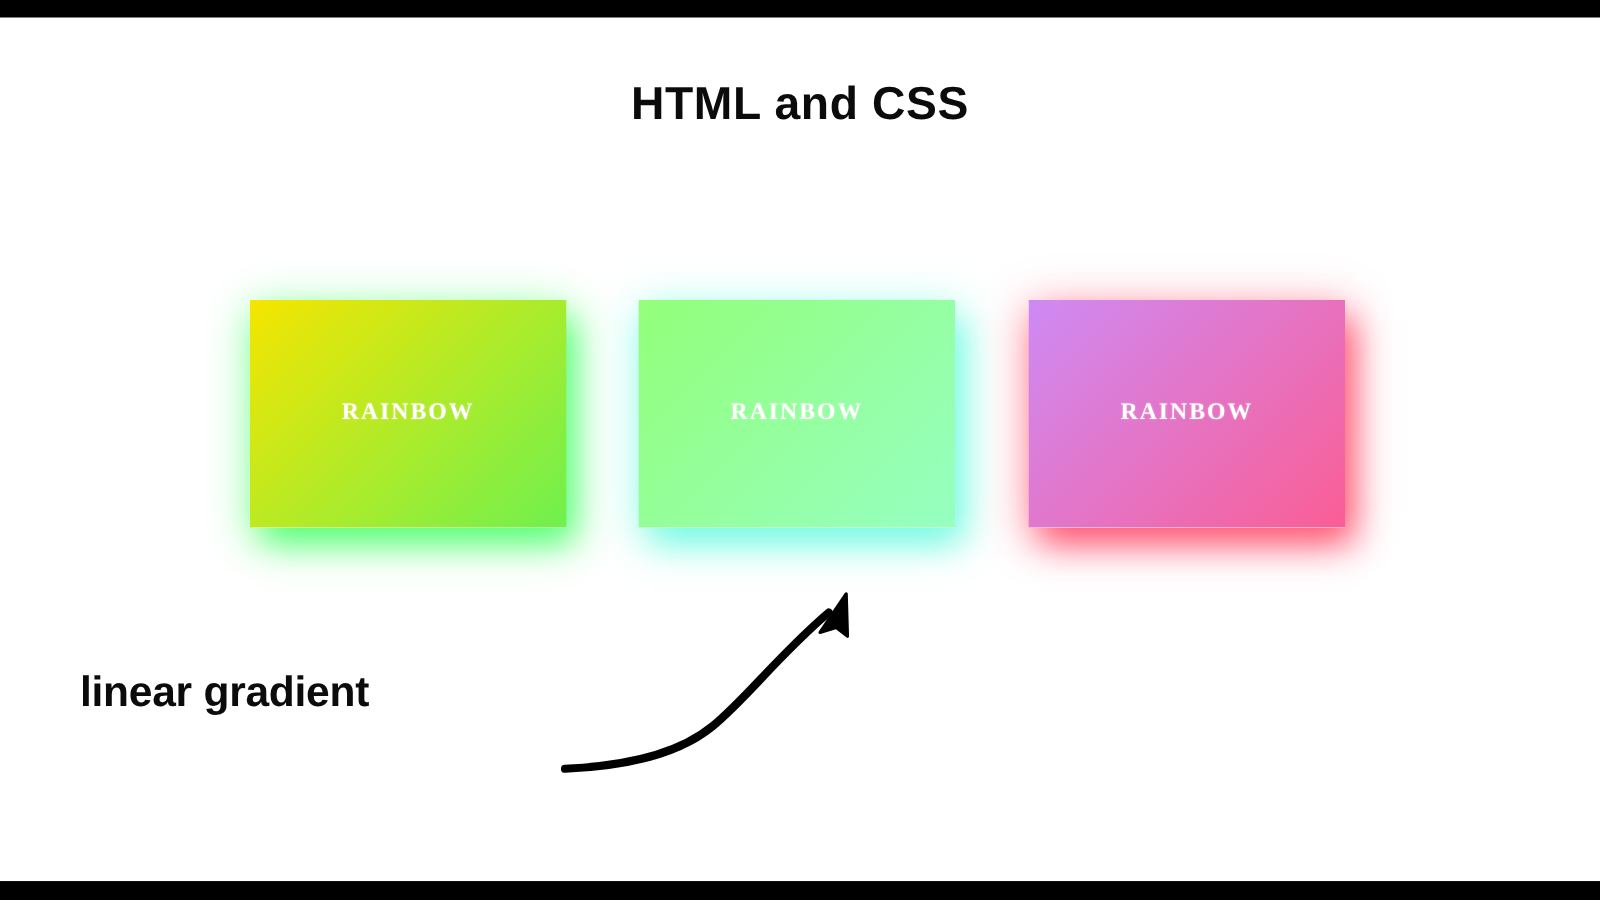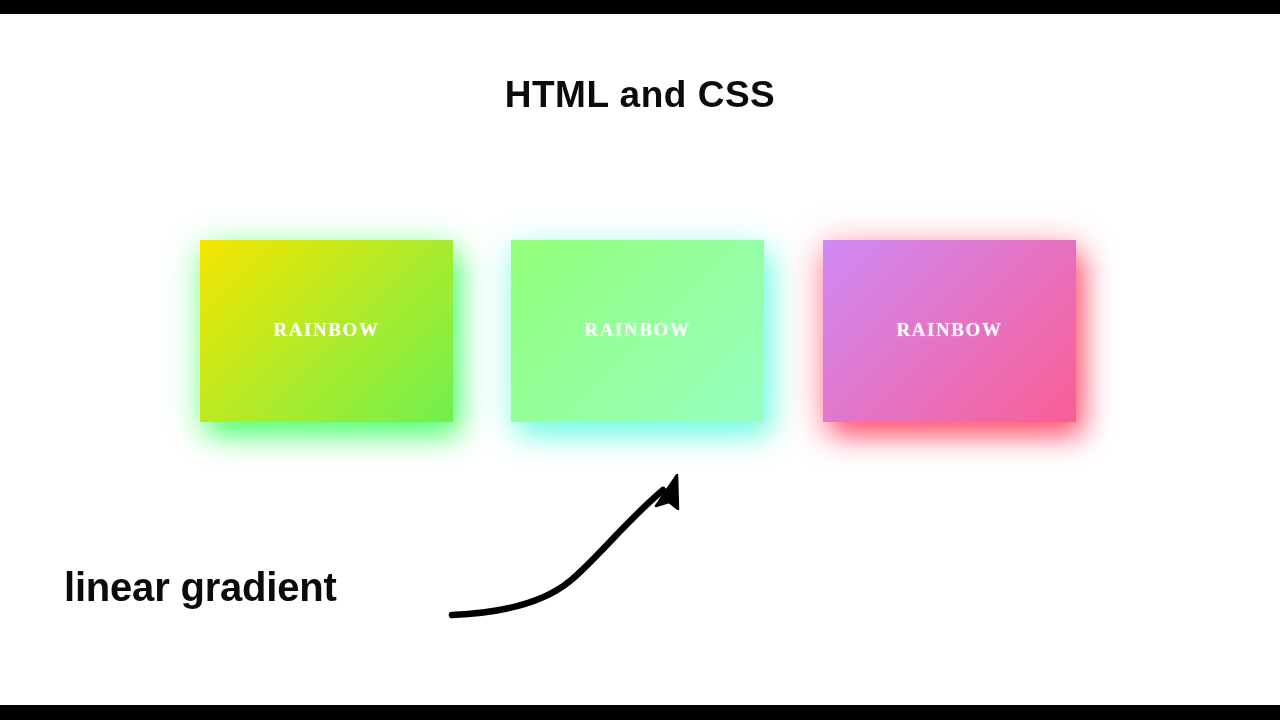--- a/index.html
+++ b/index.html
@@ -45,21 +45,21 @@
     top: 14px;
     width: 1280px;
     height: 691px;
     background: #ffffff;
     overflow: hidden;
   }
 
   .slide-title {
     position: absolute;
     left: 0;
-    top: 60px;
+    top: 48px;
     width: 1280px;
     text-align: center;
     font-family: "Liberation Sans", sans-serif;
     font-weight: bold;
     font-size: 37px;
     letter-spacing: 0.5px;
     color: #0b0b0b;
     white-space: nowrap;
   }
 
@@ -96,24 +96,24 @@
     text-shadow: 0 0 2px rgba(255,255,255,0.35);
     user-select: none;
     white-space: nowrap;
     margin-bottom: 2px;
   }
 
   
   .annotation-label {
     position: absolute;
     left: 64px;
-    top: 551px;
+    top: 521px;
     font-family: "Liberation Sans", sans-serif;
     font-weight: bold;
-    font-size: 40px;
+    font-size: 34px;
     color: #0b0b0b;
     letter-spacing: -0.2px;
     white-space: nowrap;
   }
 
   
   .annotation-arrow {
     position: absolute;
     left: 430px;
     top: 440px;

